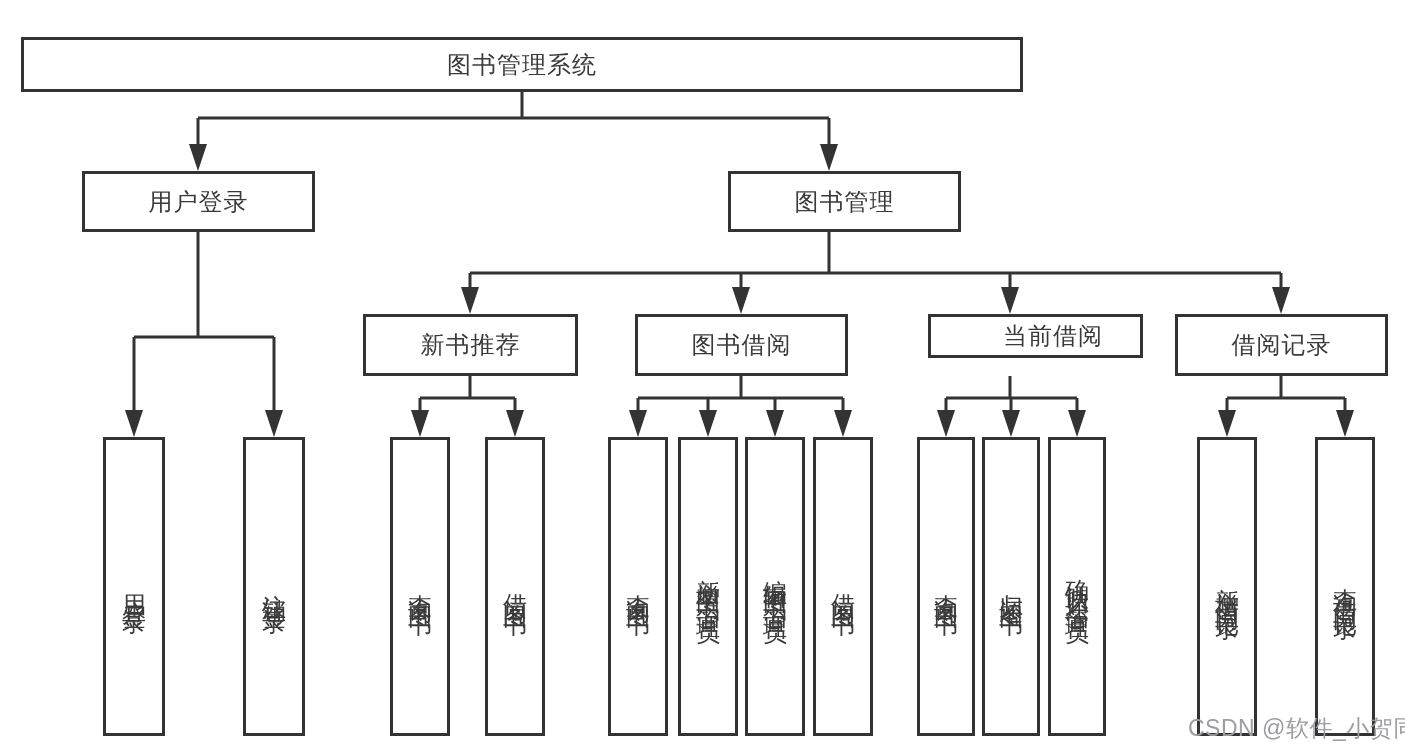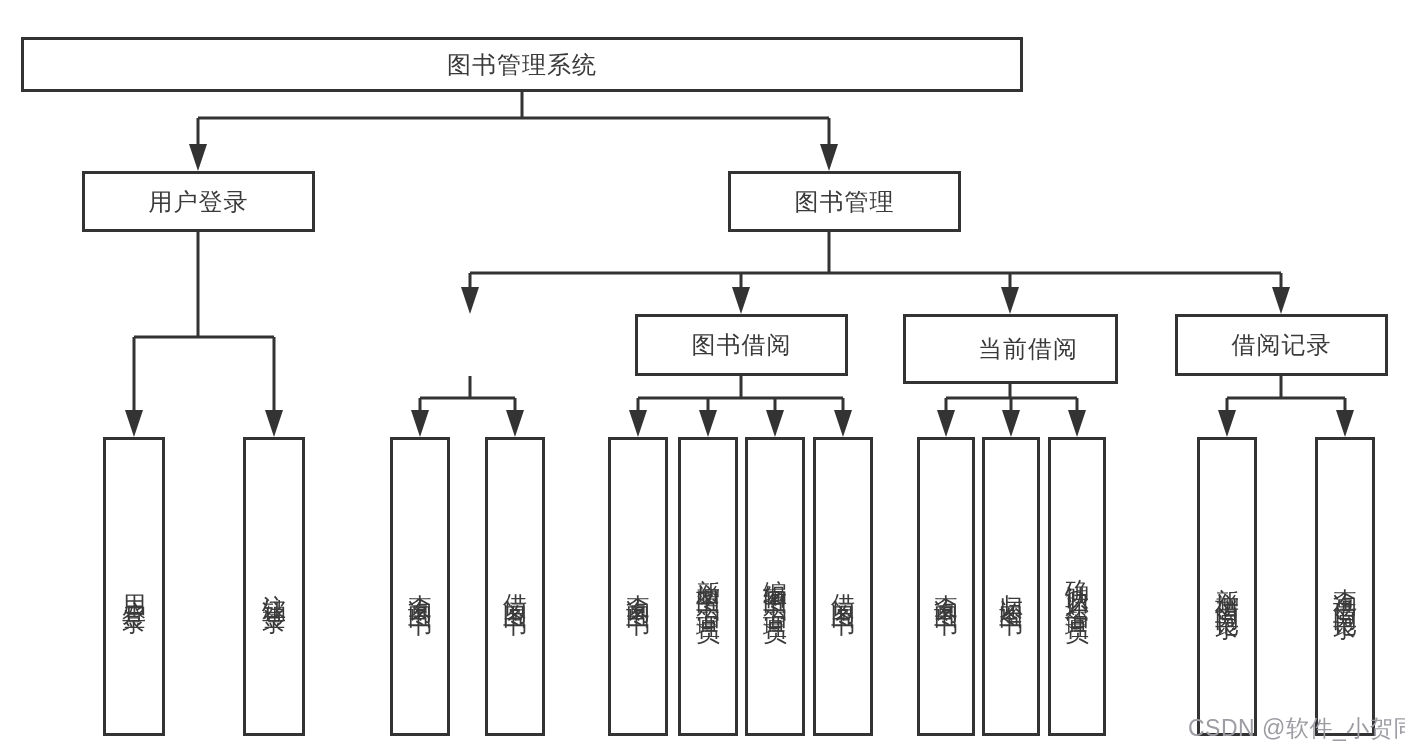--- a/index.html
+++ b/index.html
@@ -53,21 +53,21 @@
     color:#9c9ca3;
     white-space:nowrap;
   }
 
   
   #n-root            {left:21px;  top:13px;  width:1002px; height:55px;margin-top:24px;}
   #n-user-login      {left:82px;  top:171px; width:233px;  height:61px;}
   #n-book-management {left:728px; top:171px; width:233px;  height:61px;}
   #n-new-book-rec    {left:363px; top:314px; width:215px;  height:62px;}
   #n-book-borrow     {left:635px; top:314px; width:213px;  height:62px;justify-content:center;}
-  #n-current-borrow  {left:903px; top:314px; width:215px;  height:70px;padding-left:35px;}
+  #n-current-borrow  {left:928px; top:314px; width:215px;  height:44px;padding-left:35px;}
   #n-borrow-records  {left:1175px;top:314px; width:213px;  height:62px;text-align:center;}
 
   #l-ul-login   {left:103px; top:437px; width:62px; height:299px;}
   #l-ul-logout  {left:243px; top:437px; width:62px; height:299px;}
   #l-nb-query   {left:390px; top:437px; width:60px; height:299px;}
   #l-nb-borrow  {left:485px; top:437px; width:60px; height:299px;}
   #l-bb-query   {left:608px; top:437px; width:60px; height:299px;}
   #l-bb-add     {left:678px; top:437px; width:60px; height:299px;}
   #l-bb-edit    {left:745px; top:437px; width:60px; height:299px;}
   #l-bb-borrow  {left:813px; top:437px; width:60px; height:299px;}
@@ -133,20 +133,23 @@
     <span>图书管理系统</span>
   </div>
 
   <div id="n-user-login" class="node">
     <span>用户登录</span>
   </div>
   <div id="n-book-management" class="node">
     <span>图书管理</span>
   </div>
 
+  <div id="n-new-book-rec" class="node">
+    <span>新书推荐</span>
+  </div>
   <div id="n-book-borrow" class="node">
     <span>图书借阅</span>
   </div>
   <div id="n-current-borrow" class="node">
     <span>当前借阅</span>
   </div>
   <div id="n-borrow-records" class="node">
     <span>借阅记录</span>
   </div>
 

